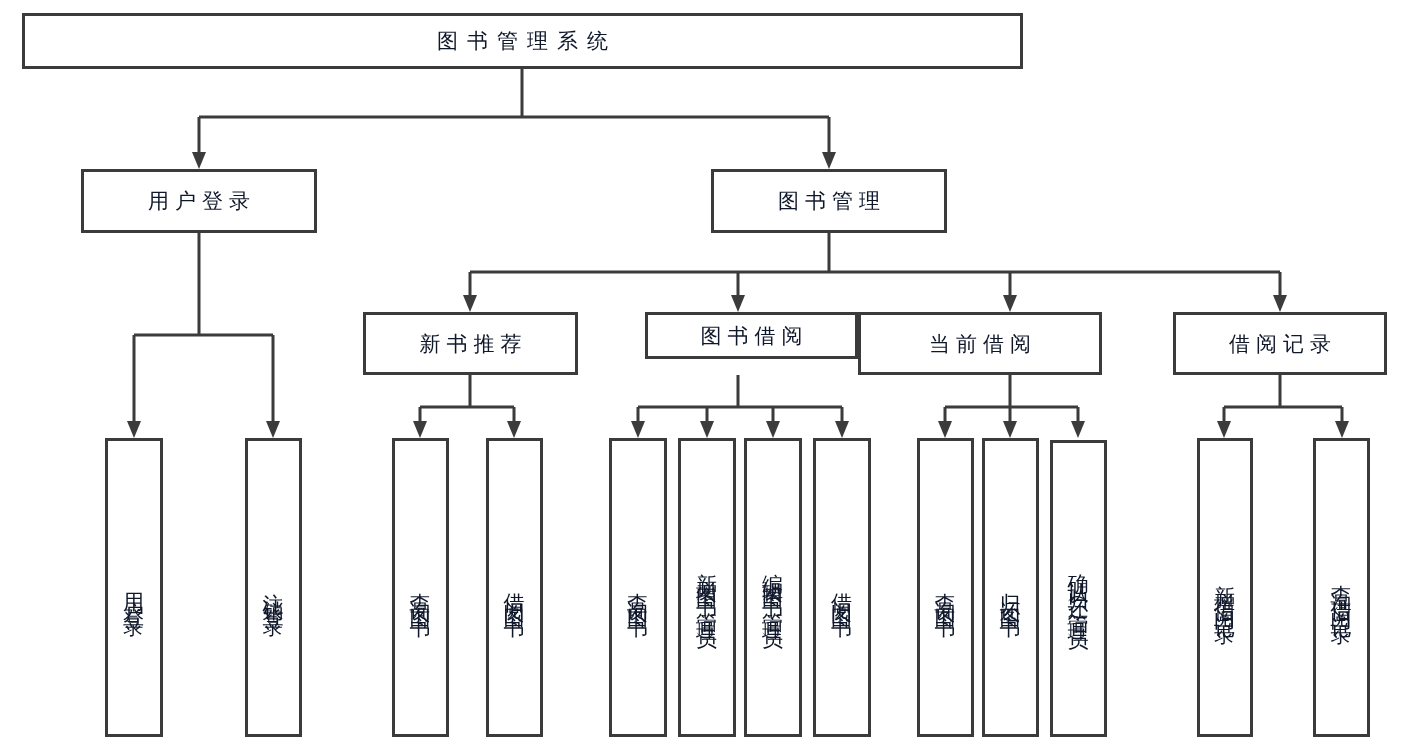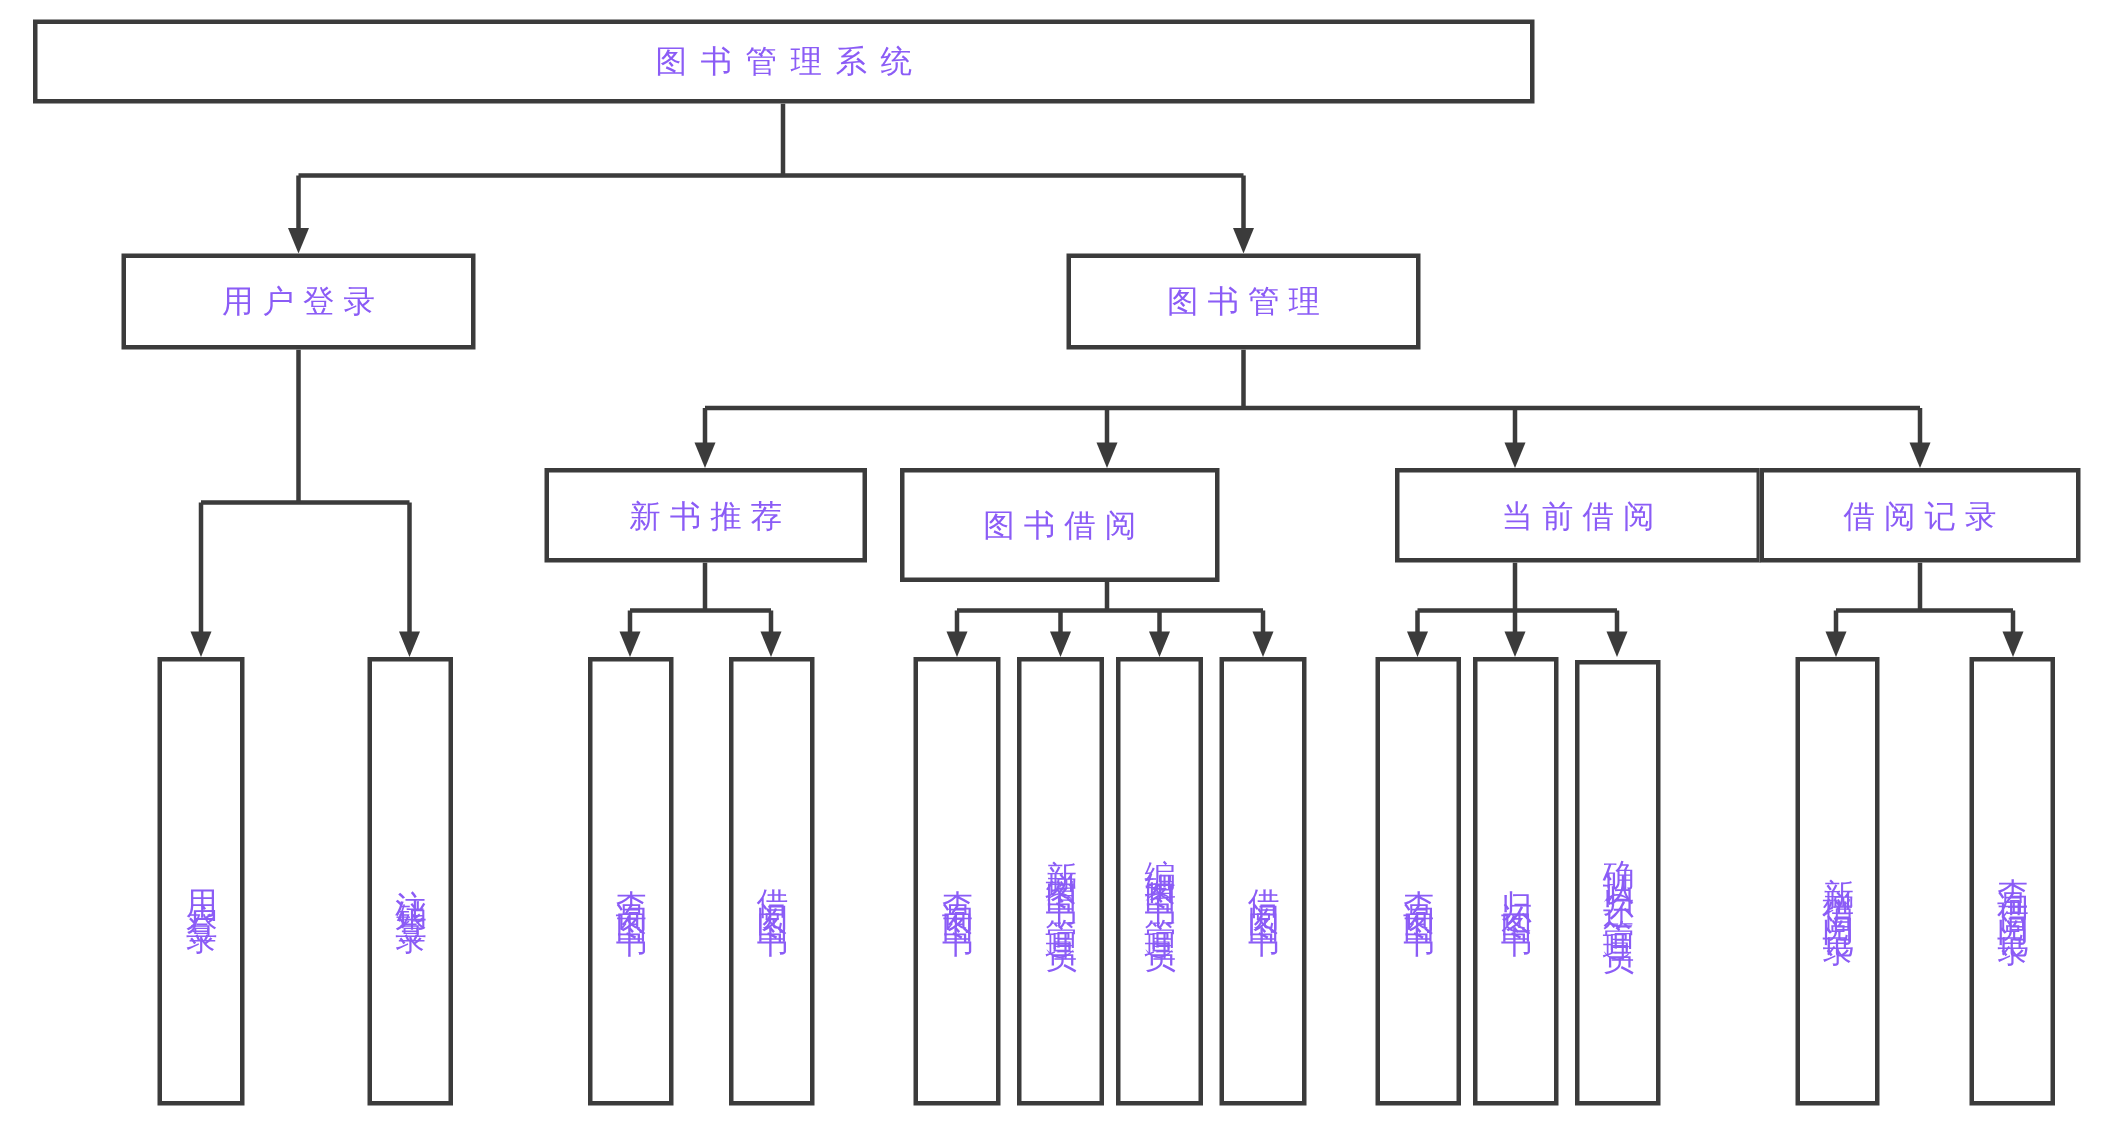--- a/index.html
+++ b/index.html
@@ -3,21 +3,21 @@
 <meta charset="utf-8">
 <style>
   html,body{margin:0;padding:0;background:#ffffff;}
   .stage{
     position:relative;width:1405px;height:747px;background:#ffffff;
     font-family:"Liberation Sans",sans-serif;overflow:hidden;
   }
   .connectors{position:absolute;left:0;top:0;z-index:0;}
   .node{
     position:absolute;box-sizing:border-box;border:3px solid #3b3b3b;background:#ffffff;
-    display:flex;align-items:center;justify-content:center;color:#8b5cf6;z-index:1;
+    display:flex;align-items:center;justify-content:center;color:#0f172a;z-index:1;
   }
   .node.h span{font-size:21px;letter-spacing:6px;margin-right:-6px;white-space:nowrap;}
   .node.h.root span{letter-spacing:9px;margin-right:-9px;}
   .node.v span{
     writing-mode:vertical-rl;text-orientation:mixed;
     font-size:21px;letter-spacing:8px;margin-bottom:-8px;white-space:nowrap;line-height:1;
   }
   .watermark{
     position:absolute;left:1186px;top:715px;z-index:3;
     font-size:19px;letter-spacing:1px;color:#bdbdbd;opacity:0.92;white-space:nowrap;
@@ -75,24 +75,24 @@
   <div class="node h" style="left:81px;top:169px;width:236px;height:64px">
     <span>用户登录</span>
   </div>
   <div class="node h" style="left:711px;top:169px;width:236px;height:64px">
     <span>图书管理</span>
   </div>
 
   <div class="node h" style="left:363px;top:312px;width:215px;height:63px">
     <span>新书推荐</span>
   </div>
-  <div class="node h" style="left:600px;top:312px;width:213px;height:76px">
+  <div class="node h" style="left:645px;top:312px;width:213px;height:47px">
     <span>图书借阅</span>
   </div>
-  <div class="node h" style="left:930px;top:312px;width:244px;height:63px">
+  <div class="node h" style="left:858px;top:312px;width:244px;height:63px">
     <span>当前借阅</span>
   </div>
   <div class="node h" style="left:1173px;top:312px;width:214px;height:63px">
     <span>借阅记录</span>
   </div>
 
   <div class="node v" style="left:105px;top:438px;width:58px;height:299px">
     <span>用户登录</span>
   </div>
   <div class="node v" style="left:245px;top:438px;width:57px;height:299px">

